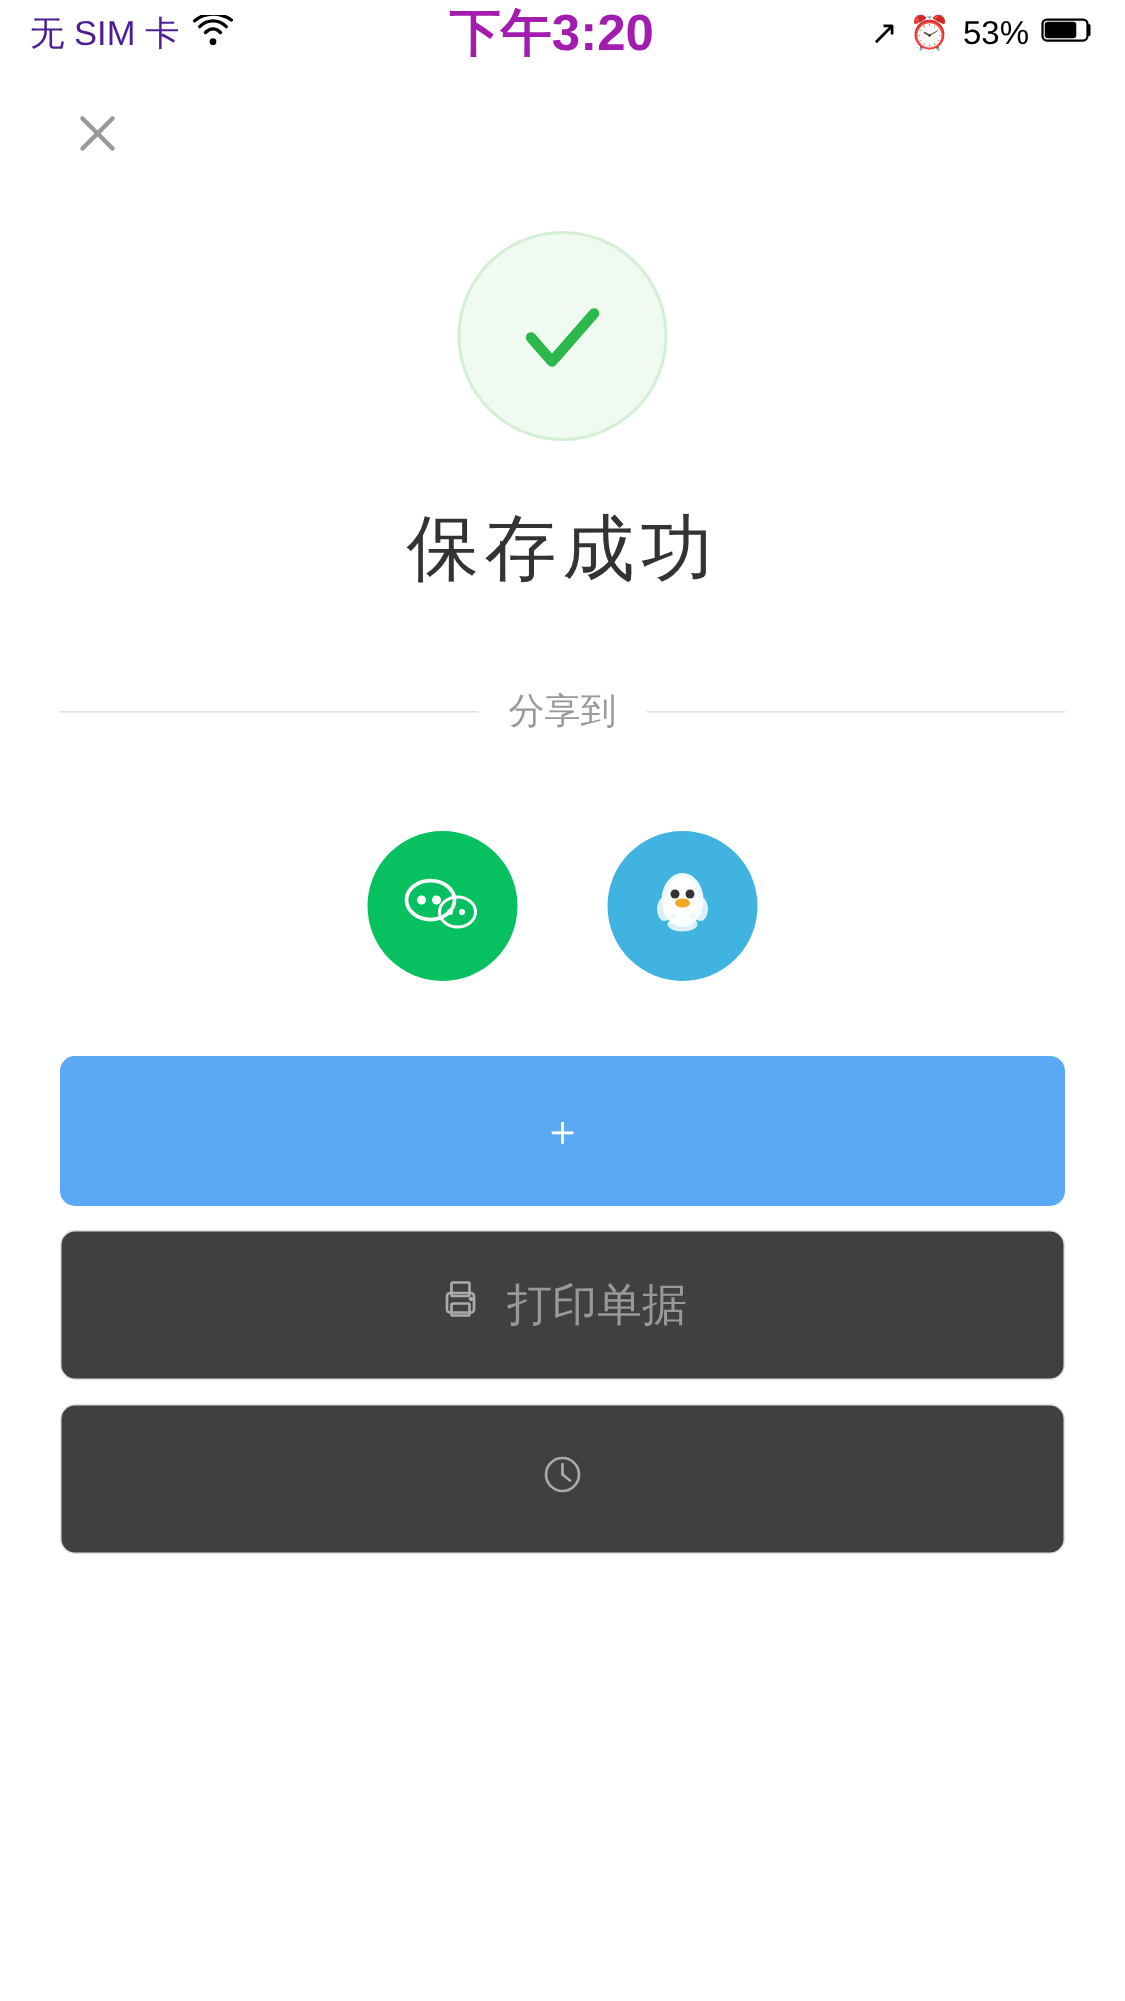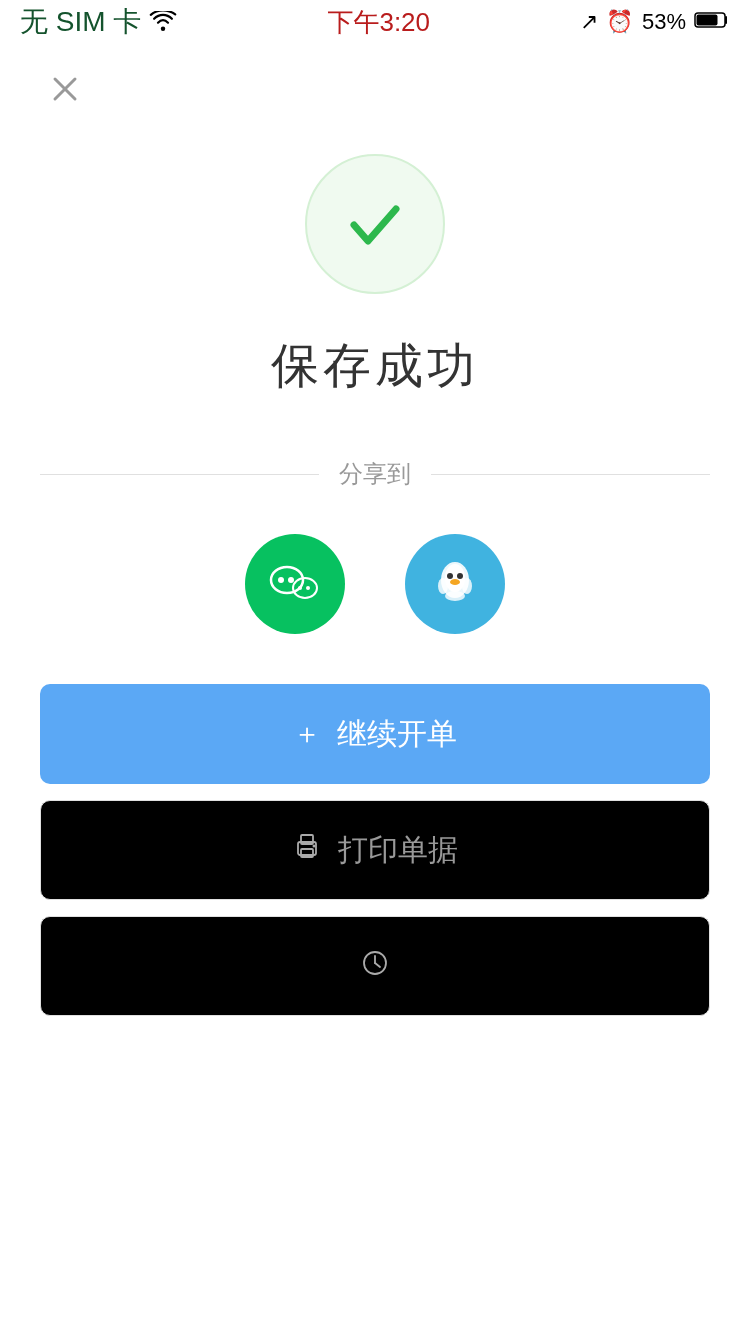--- a/index.html
+++ b/index.html
@@ -19,28 +19,28 @@
       justify-content: space-between;
       align-items: center;
       padding: 8px 20px;
       height: 44px;
     }
 
     .status-left {
       display: flex;
       align-items: center;
       gap: 8px;
-      font-size: 28px;
-      color: #14532d;
+      font-size: 23px;
+      color: #4c1d95;
     }
 
     .status-center {
-      font-size: 26px;
-      font-weight: 400;
-      color: #b91c1c;
+      font-size: 34px;
+      font-weight: 700;
+      color: #a21caf;
     }
 
     .status-right {
       display: flex;
       align-items: center;
       gap: 8px;
       font-size: 22px;
       color: #000;
     }
 
@@ -104,21 +104,21 @@
     
     .share-section {
       width: 100%;
       margin-top: 20px;
     }
 
     .share-divider {
       display: flex;
       align-items: center;
       gap: 20px;
-      margin-bottom: 44px;
+      margin-bottom: 64px;
     }
 
     .share-divider::before,
     .share-divider::after {
       content: '';
       flex: 1;
       height: 1px;
       background: #e0e0e0;
     }
 
@@ -180,21 +180,21 @@
       cursor: pointer;
     }
 
     .btn-primary {
       background: #5ba8f5;
       color: white;
       border: none;
     }
 
     .btn-secondary {
-      background: #000000;
+      background: #404040;
       color: #999999;
       border: 1px solid #e0e0e0;
     }
 
     .btn-icon {
       font-size: 28px;
     }
   </style>
 </head>
 <body>
@@ -275,21 +275,20 @@
           <ellipse cx="30" cy="42" rx="10" ry="5" fill="white" opacity="0.8"></ellipse>
         </svg>
       </div>
     </div>
   </div>
 
   <div class="action-buttons">
 
     <button class="action-btn btn-primary">
       <span class="btn-icon">＋</span>
-      <span>继续开单</span>
     </button>
 
     <button class="action-btn btn-secondary">
       <span class="btn-icon">
         <svg width="30" height="30" viewBox="0 0 30 30" fill="none">
           <rect x="6" y="10" width="18" height="13" rx="2" stroke="#aaa" stroke-width="1.8"></rect>
           <rect x="9" y="3" width="12" height="9" rx="1" stroke="#aaa" stroke-width="1.8"></rect>
           <rect x="9" y="17" width="12" height="8" rx="1" stroke="#aaa" stroke-width="1.8"></rect>
           <circle cx="22" cy="14" r="1.5" fill="#aaa"></circle>
         </svg>

